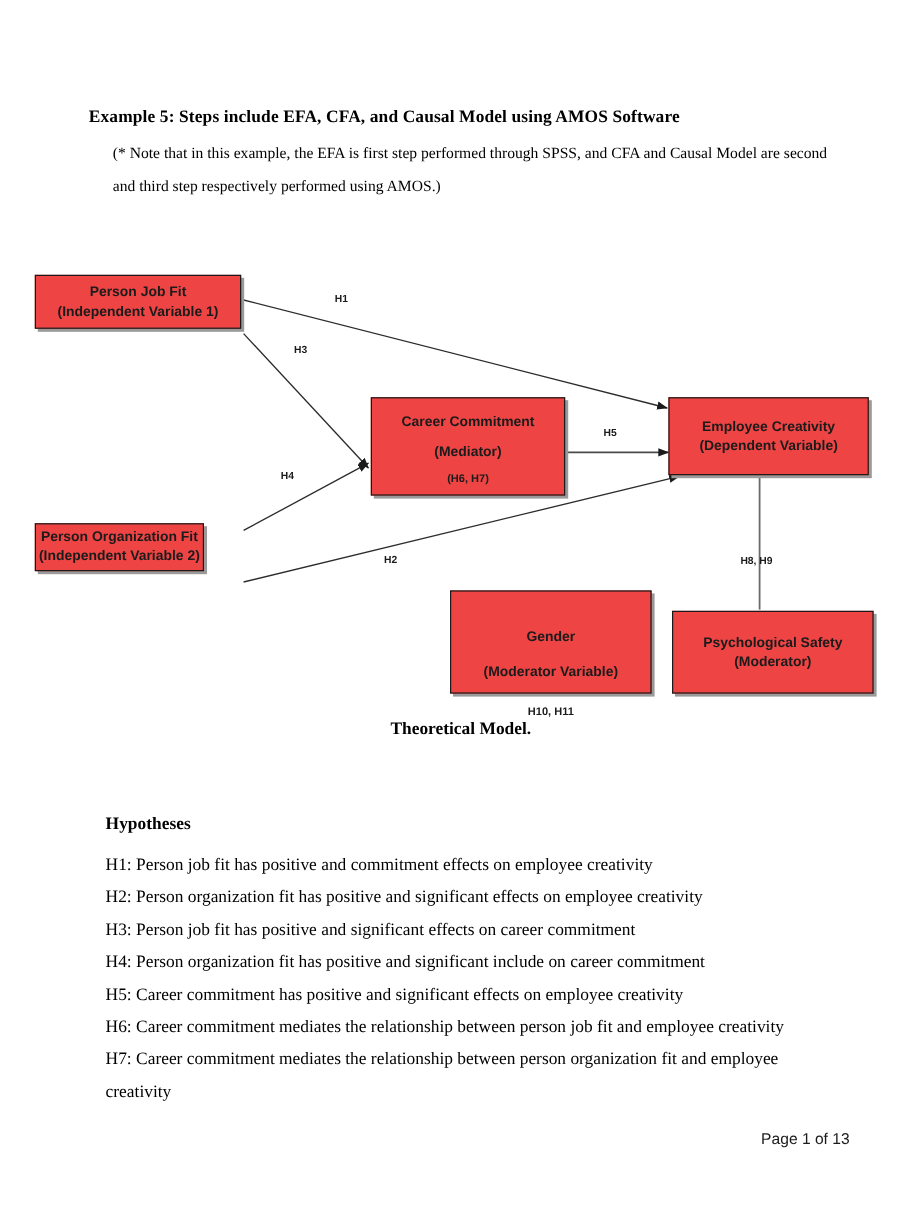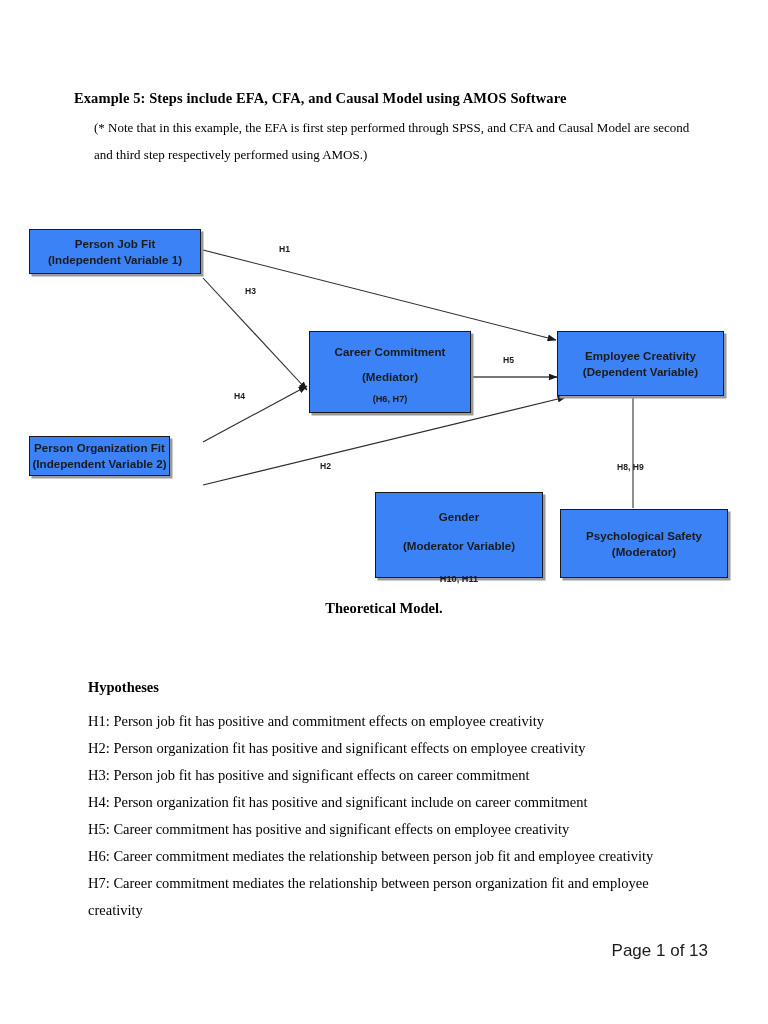--- a/index.html
+++ b/index.html
@@ -49,21 +49,21 @@
     height: 440px;
   }
   .diagram svg {
     display: block;
   }
 
   .node-box {
     position: absolute;
     box-sizing: border-box;
     border: 1.3px solid #1a1a1a;
-    background: #3b82f6;
+    background: #ef4444;
     box-shadow: 2.5px 2.5px 0 0 #9a9a9a;
     font-family: "Liberation Sans", sans-serif;
     font-weight: bold;
     font-size: 11.6px;
     color: #1b1b1b;
     text-align: center;
     display: flex;
     flex-direction: column;
     align-items: center;
     justify-content: center;
@@ -77,21 +77,21 @@
     font-weight: bold;
     margin-top: 4px;
   }
 
   #box-pjf   { left: 29px;  top: 29px;  width: 172px; height: 45px; }
   #box-pof   { left: 29px;  top: 236px; width: 141px; height: 40px; }
   #box-cc    { left: 309px; top: 131px; width: 162px; height: 82px;
                justify-content: flex-start; padding-top: 12px; }
   #box-ec    { left: 557px; top: 131px; width: 167px; height: 65px; }
   #box-gender{ left: 375px; top: 292px; width: 168px; height: 86px;
-               justify-content: flex-start; padding-top: 16px; }
+               justify-content: flex-start; padding-top: 30px; }
   #box-ps    { left: 560px; top: 309px; width: 168px; height: 69px; }
 
   #box-gender .sub { margin-top: 13px; }
   #box-gender .tag { margin-top: 17px; }
   #box-cc .sub { margin-top: 9px; }
   #box-cc .tag { margin-top: 6px; }
 
   .edge-label {
     position: absolute;
     font-family: "Liberation Sans", sans-serif;
@@ -140,21 +140,21 @@
   }
 
   
   .footer {
     position: absolute;
     left: 0;
     top: 941px;
     width: 708px;
     text-align: right;
     font-family: "Liberation Sans", sans-serif;
-    font-size: 17px;
+    font-size: 13px;
     color: #1b1b1b;
   }
 </style>
 </head>
 <body>
 
 <div class="header">
   <div class="doc-title">Example 5: Steps include EFA, CFA, and Causal Model using AMOS Software</div>
   <div class="doc-note">(* Note that in this example, the EFA is first step performed through SPSS, and CFA and Causal Model are second and third step respectively performed using AMOS.)</div>
 </div>

